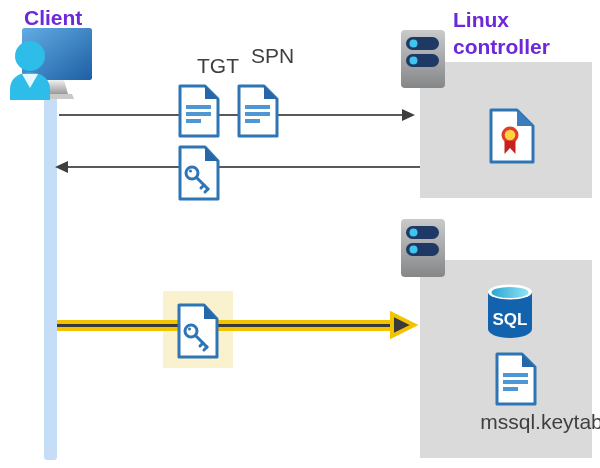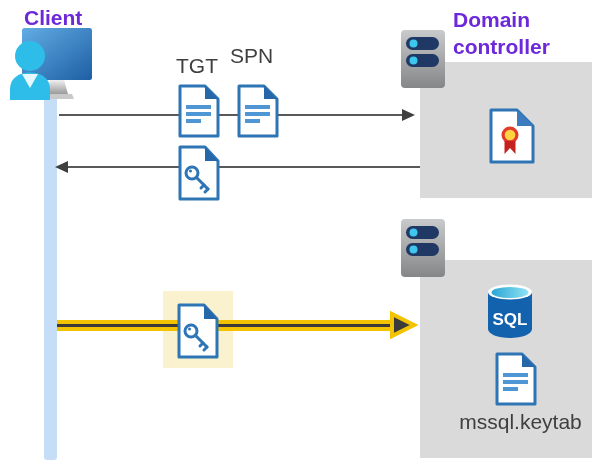--- a/index.html
+++ b/index.html
@@ -2,21 +2,21 @@
 <html><head>
 <meta charset="utf-8">
 <style>
   html,body{margin:0;padding:0;background:#fff;}
   .canvas{
     position:relative;width:600px;height:468px;background:#ffffff;
     font-family:"Liberation Sans",sans-serif;overflow:hidden;
   }
   .abs{position:absolute;}
   .label{color:#6d28d9;font-weight:bold;font-size:21px;line-height:27px;z-index:4;}
-  .sublabel{color:#3f3f3f;font-weight:normal;font-size:21px;z-index:4;}
+  .sublabel{color:#3f3f3f;font-weight:normal;font-size:21px;z-index:4;margin-left:21px;}
   .box{background:#dadada;z-index:1;}
 
   
   .client-label{left:24px;top:4px;}
   .client-icon{left:8px;top:26px;width:92px;height:74px;z-index:4;}
 
   
   .session-bar{left:44px;top:86px;width:13px;height:374px;background:#c6ddf8;border-radius:3px;z-index:2;}
 
   
@@ -138,21 +138,21 @@
     <circle cx="12.5" cy="26" r="1.5" fill="#2E75B6"></circle>
   </svg>
 
   <svg class="abs dc-server" viewBox="0 0 46 60">
     <rect x="1" y="1" width="44" height="58" rx="4" fill="url(#gSrv)"></rect>
     <rect x="6" y="8" width="33" height="13" rx="6.5" fill="#1F3864"></rect>
     <circle cx="13.5" cy="14.5" r="4" fill="#3FC6EE"></circle>
     <rect x="6" y="25" width="33" height="13" rx="6.5" fill="#1F3864"></rect>
     <circle cx="13.5" cy="31.5" r="4" fill="#3FC6EE"></circle>
   </svg>
-  <div class="abs label dc-label">Domain controller</div>
+  <div class="abs label dc-label">Linux controller</div>
 
   <svg class="abs cert-doc" viewBox="0 0 46 56">
     <path d="M2 2 H28 L44 18 V54 H2 Z" fill="#FFFFFF" stroke="#2E75B6" stroke-width="3" stroke-linejoin="round"></path>
     <path d="M28 2 L44 18 H28 Z" fill="#3C7BBE"></path>
     <circle cx="21" cy="27" r="8.5" fill="#E23B2E"></circle>
     <circle cx="21" cy="27" r="5.3" fill="#FFD43E"></circle>
     <polygon points="15.5,33 15.5,46 21,40 26.5,46 26.5,33" fill="#C5221F"></polygon>
   </svg>
 
   <svg class="abs lx-server" viewBox="0 0 46 60">

